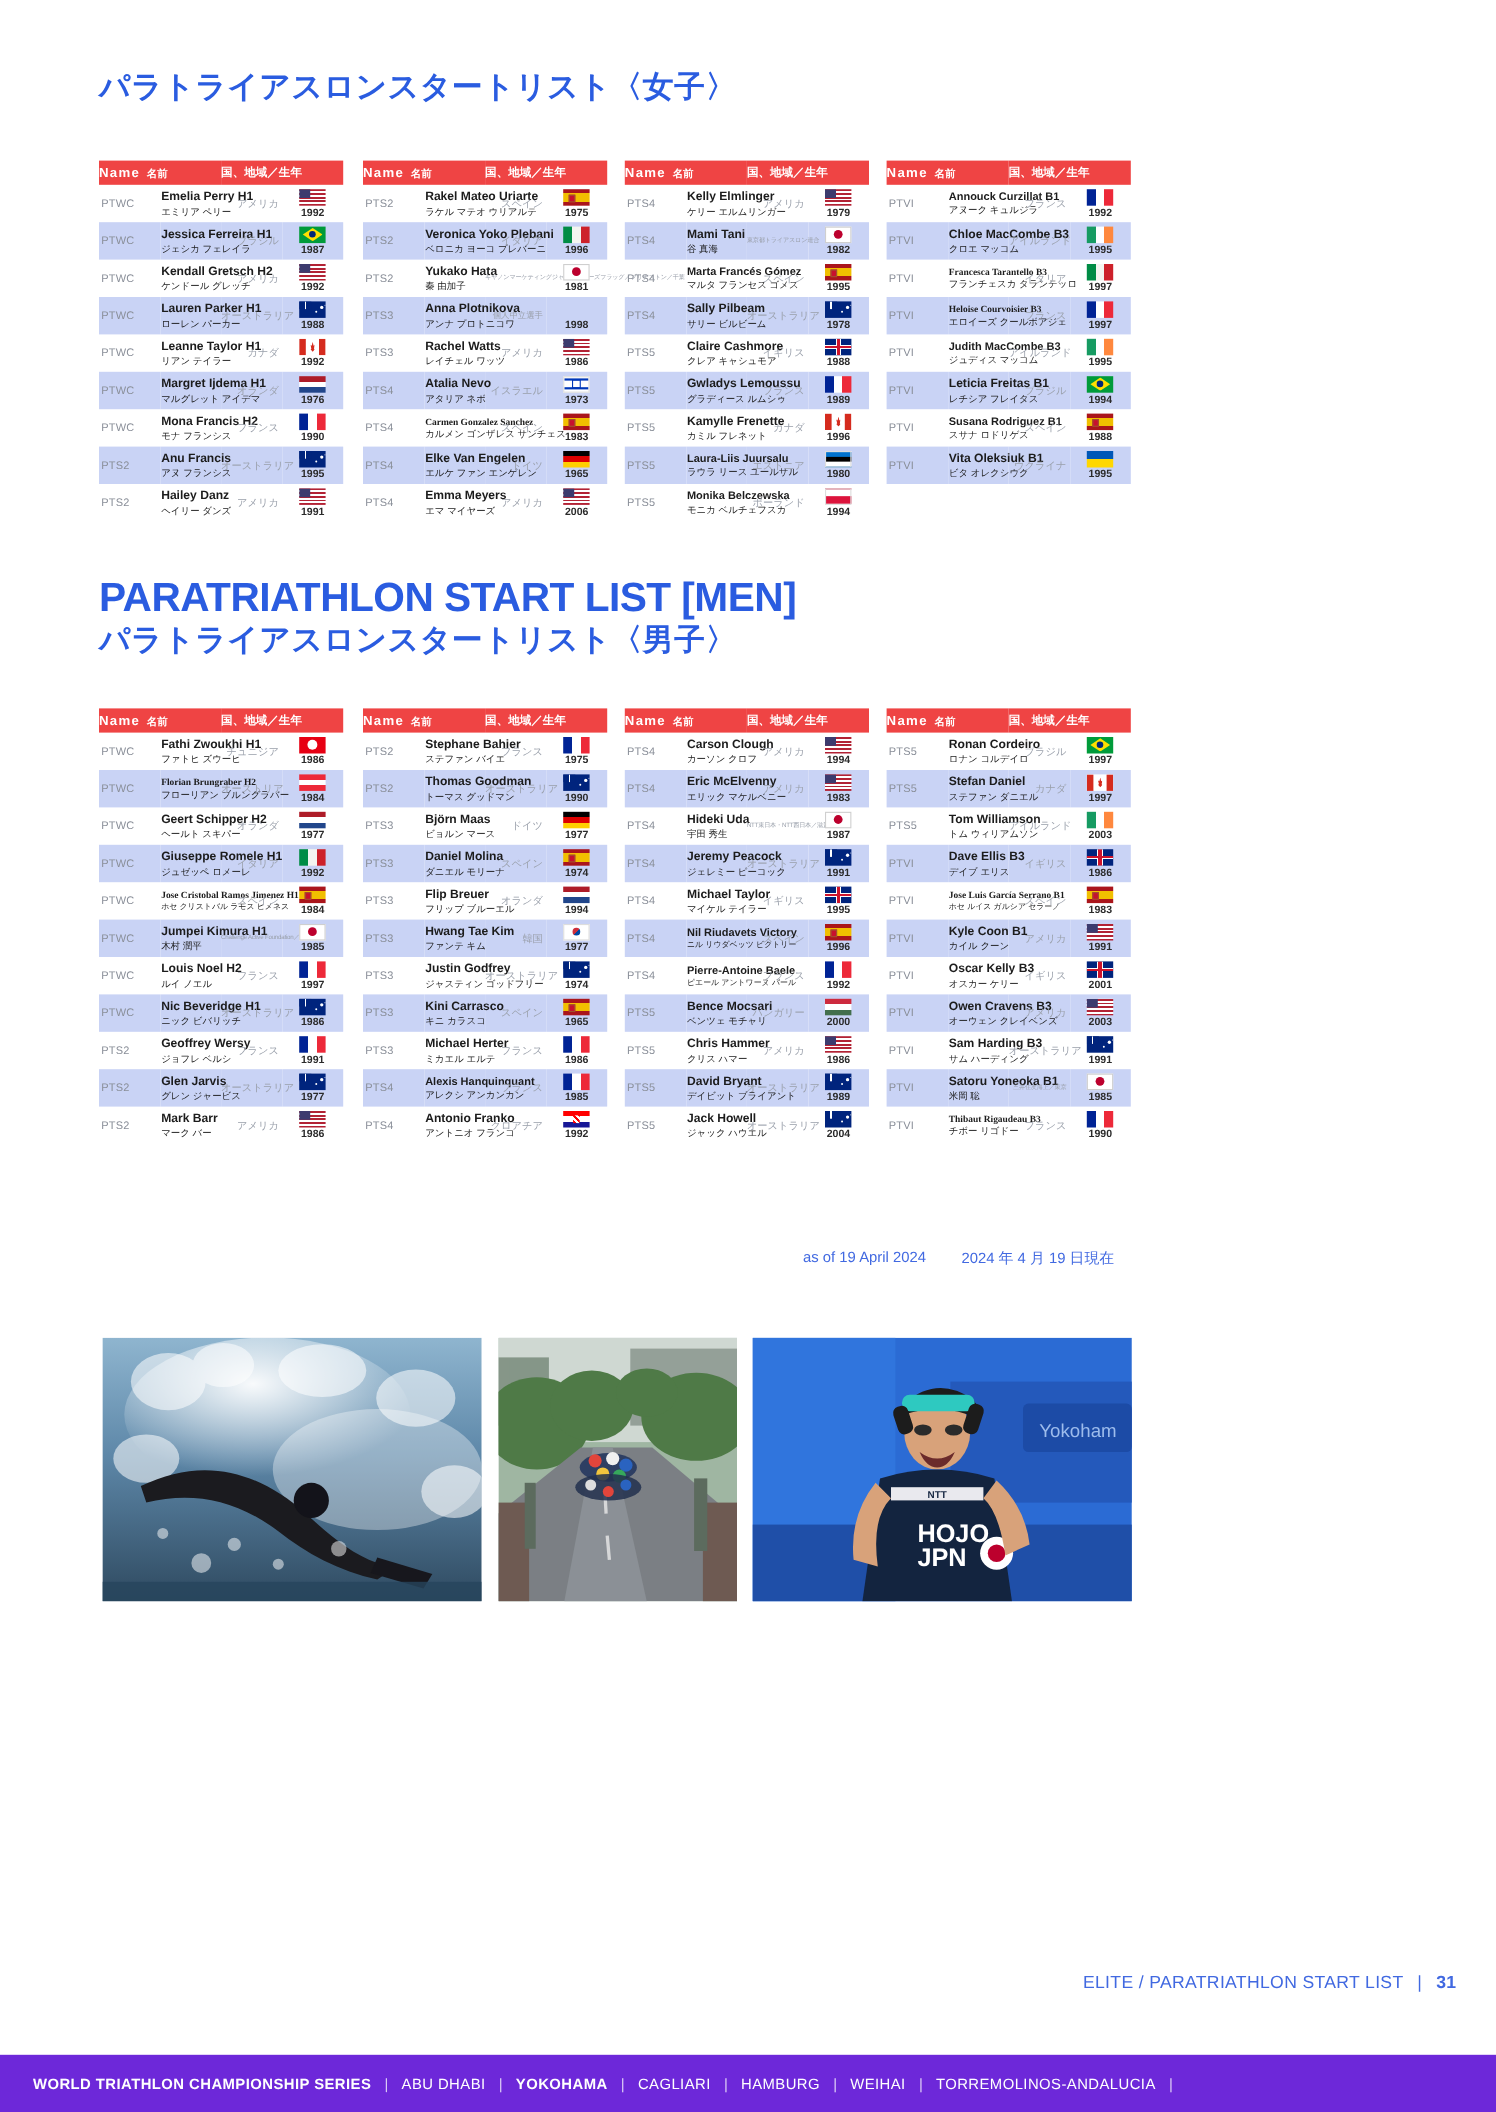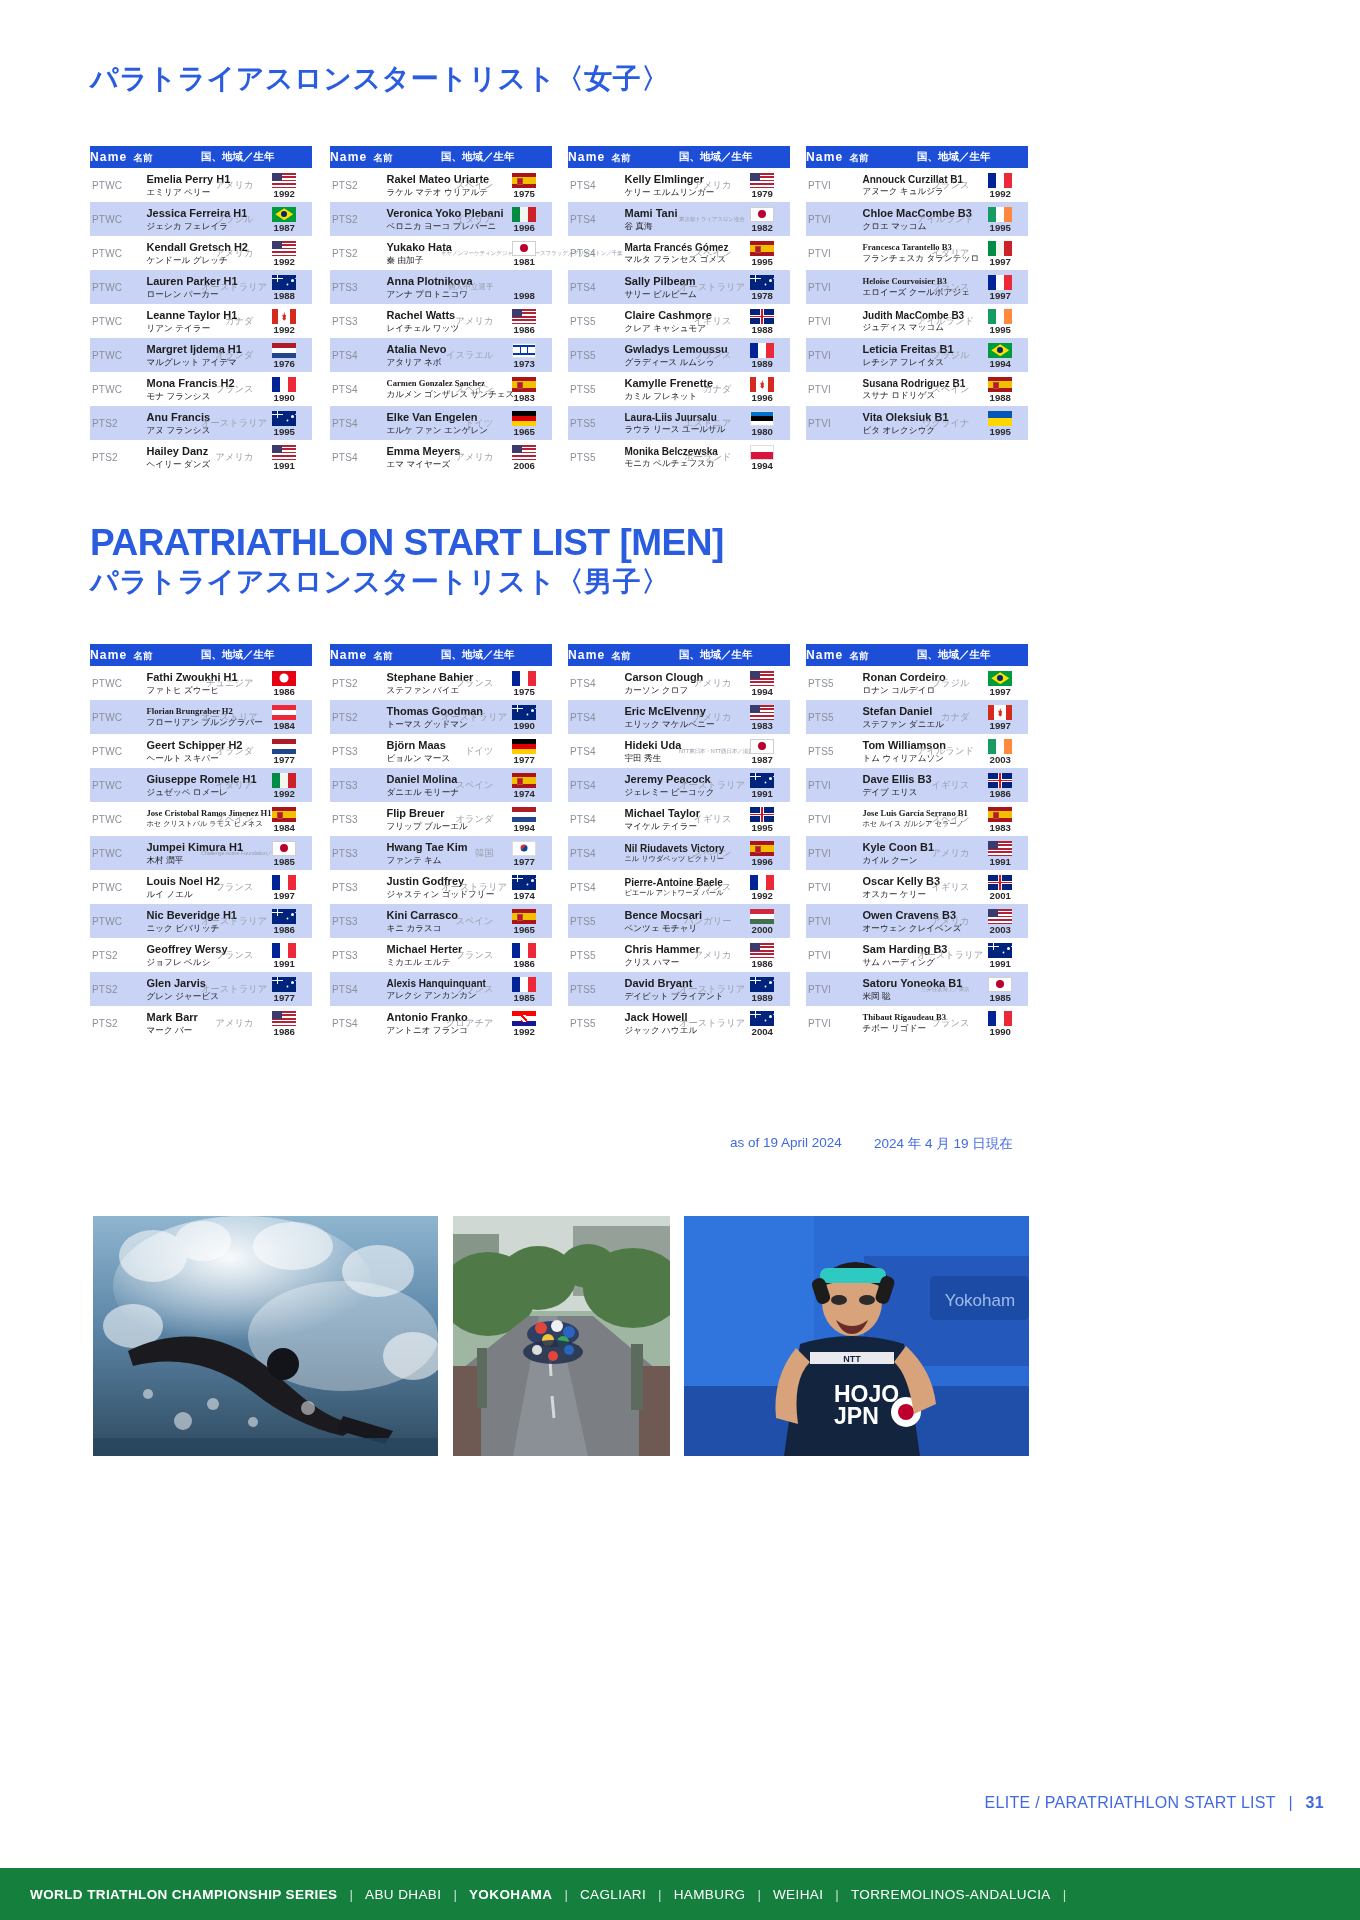--- a/index.html
+++ b/index.html
@@ -18,21 +18,21 @@
   }
   .sec-sub{
     font-size:28px;font-weight:bold;color:#2a5ce0;letter-spacing:0.5px;
     margin-top:7px;line-height:1.0;white-space:nowrap;
   }
 
   
   .tblwrap{position:absolute;}
   .tbl{border-collapse:collapse;width:222px;table-layout:fixed;}
   .tbl thead th{
-    background:#1d4ed8;color:#ffffff;font-size:10.5px;font-weight:bold;
+    background:#ef4444;color:#ffffff;font-size:10.5px;font-weight:bold;
     height:22px;padding:0;text-align:left;vertical-align:middle;
   }
   .th-name{padding-left:30px;}
   .th-name .en{font-size:12px;letter-spacing:1.2px;}
   .th-name .jp{font-size:9.5px;margin-left:6px;}
   .th-ctry{text-align:center;font-size:9.5px;}
 
   .tbl tbody tr{height:34px;}
   .tbl tbody tr.alt{background:#c9d3f5;}
 
@@ -125,21 +125,21 @@
 
   
   .asof{position:absolute;color:#4169e1;font-size:13.5px;white-space:nowrap;}
 
   
   .photo{position:absolute;overflow:hidden;}
   .photo svg{display:block;}
 
   
   .pagefoot{position:absolute;color:#4169e1;font-size:16px;white-space:nowrap;letter-spacing:0.3px;}
-  .bluebar{position:absolute;left:0;bottom:0;width:1360px;height:52px;background:#15803d;
+  .bluebar{position:absolute;left:0;bottom:0;width:1360px;height:52px;background:#6d28d9;
            display:flex;align-items:center;}
   .bluebar .inner{display:flex;align-items:center;gap:0;padding-left:30px;
            color:#fff;font-size:13.5px;white-space:nowrap;}
   .bluebar .brand{font-weight:bold;letter-spacing:0.4px;}
   .bluebar .sep{opacity:.75;padding:0 12px;}
   .bluebar .city{letter-spacing:0.4px;}
   .bluebar .city.on{font-weight:bold;}
 </style>
 </head>
 <body>

